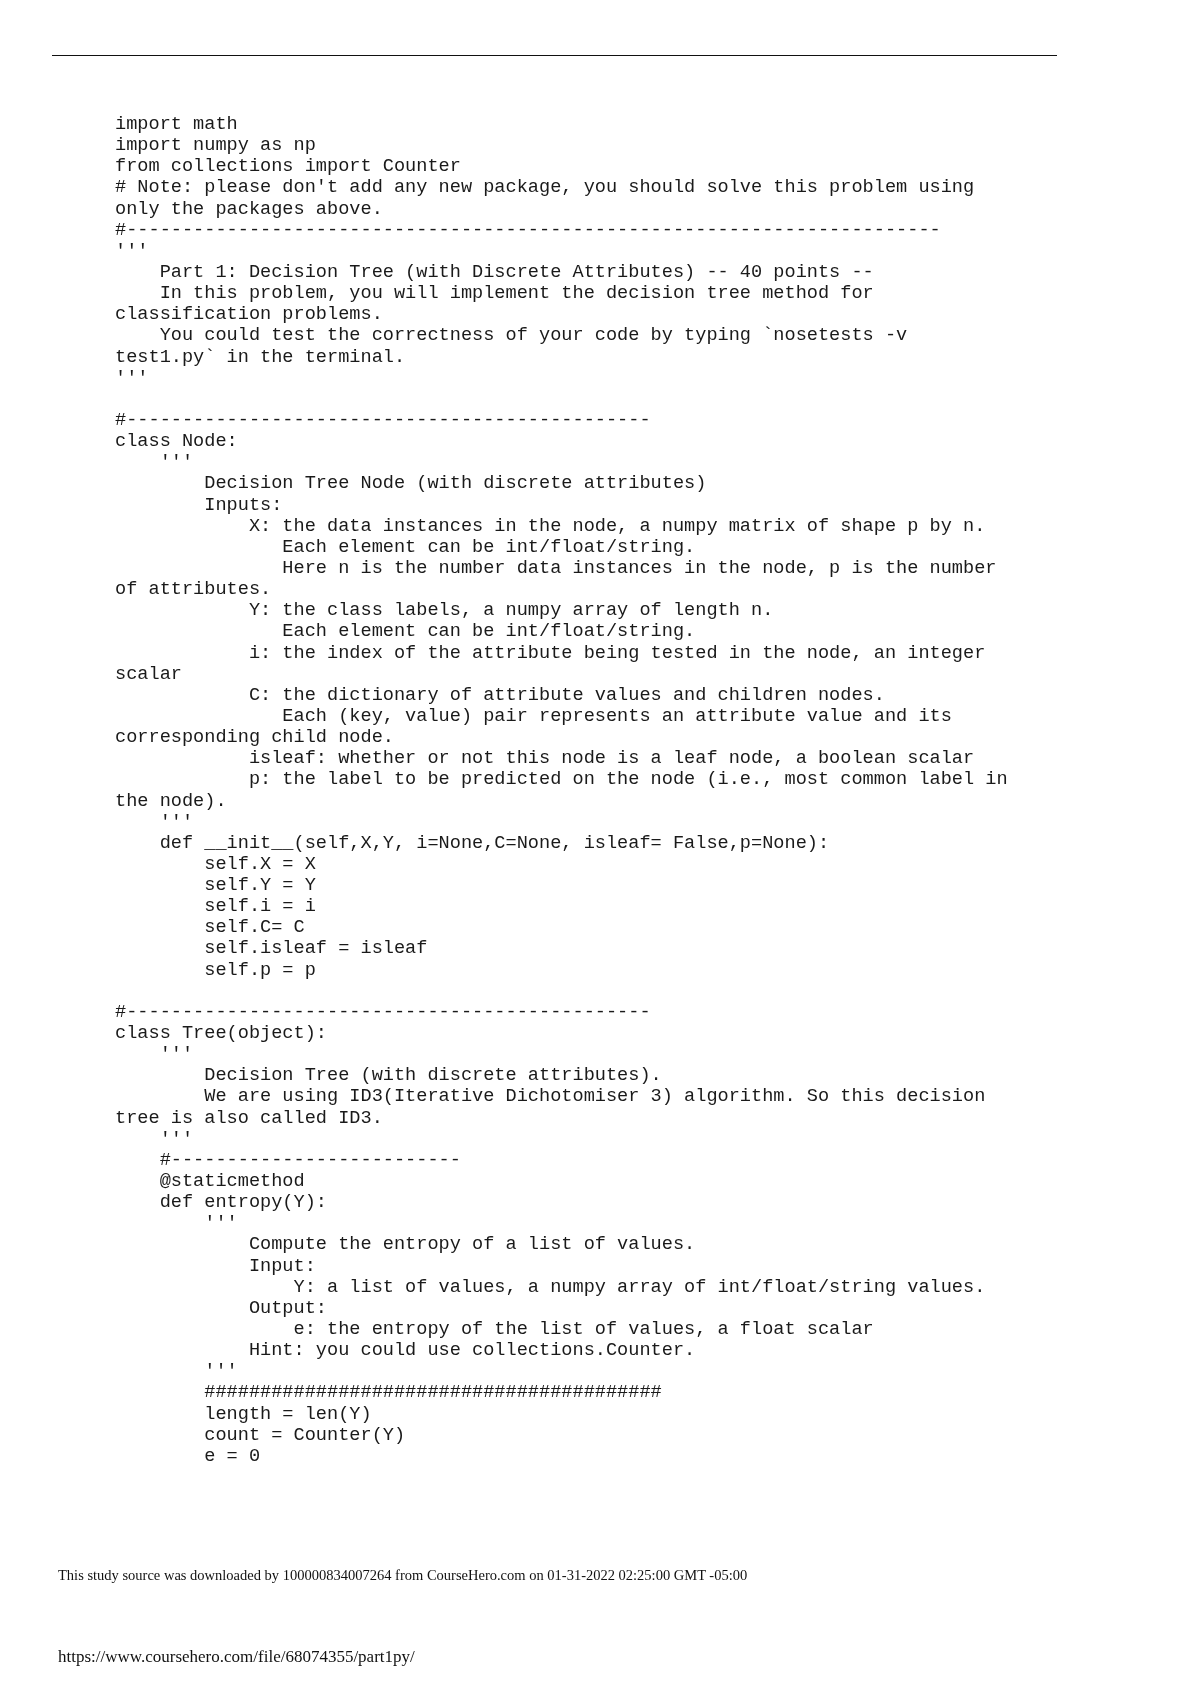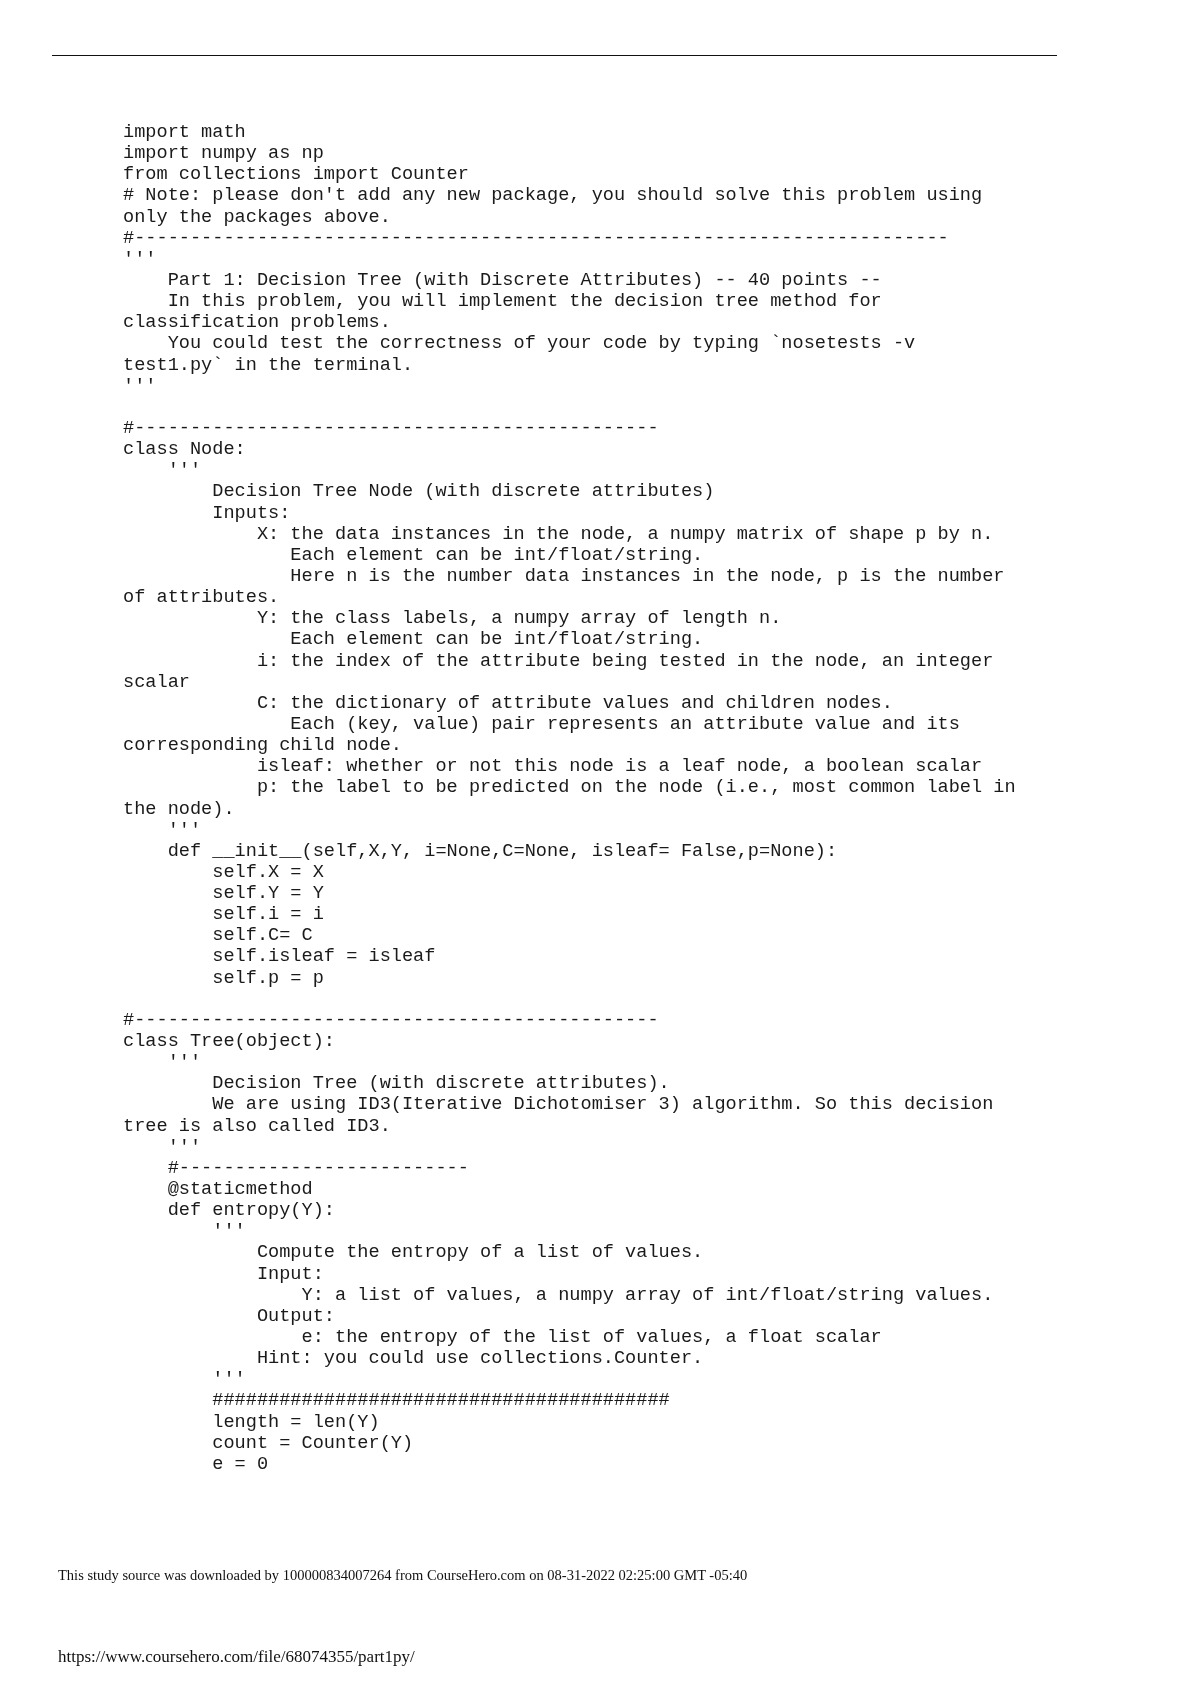--- a/index.html
+++ b/index.html
@@ -3,21 +3,21 @@
 <meta charset="utf-8">
 <style>
   html, body { margin: 0; padding: 0; background: #ffffff; }
   body { width: 1190px; height: 1684px; position: relative; overflow: hidden; }
   .top-rule {
     position: absolute; left: 52px; top: 55px; width: 1005px; height: 0;
     border-top: 1.5px solid #111;
   }
   .code {
     position: absolute; left: 107px; top: 106px;
-    margin: 16px;
+    margin: 8px;
     font-family: "Liberation Mono", "DejaVu Sans Mono", monospace;
     font-size: 18.6px;
     line-height: 21.15px;
     color: #1a1a1a;
     white-space: pre;
   }
   .code-line { display: block; height: 21.15px; }
   .footer-source {
     position: absolute; left: 58px; top: 1567px;
     font-family: "Liberation Serif", "DejaVu Serif", serif;
@@ -29,14 +29,14 @@
     font-size: 17px; color: #111; white-space: nowrap;
   }
 </style>
 </head>
 <body>
 
 <div class="top-rule"></div>
 
 <pre class="code"><span class="code-line">import math</span><span class="code-line">import numpy as np</span><span class="code-line">from collections import Counter</span><span class="code-line"># Note: please don't add any new package, you should solve this problem using</span><span class="code-line">only the packages above.</span><span class="code-line">#-------------------------------------------------------------------------</span><span class="code-line">'''</span><span class="code-line">    Part 1: Decision Tree (with Discrete Attributes) -- 40 points --</span><span class="code-line">    In this problem, you will implement the decision tree method for</span><span class="code-line">classification problems.</span><span class="code-line">    You could test the correctness of your code by typing `nosetests -v</span><span class="code-line">test1.py` in the terminal.</span><span class="code-line">'''</span><span class="code-line"></span><span class="code-line">#-----------------------------------------------</span><span class="code-line">class Node:</span><span class="code-line">    '''</span><span class="code-line">        Decision Tree Node (with discrete attributes)</span><span class="code-line">        Inputs:</span><span class="code-line">            X: the data instances in the node, a numpy matrix of shape p by n.</span><span class="code-line">               Each element can be int/float/string.</span><span class="code-line">               Here n is the number data instances in the node, p is the number</span><span class="code-line">of attributes.</span><span class="code-line">            Y: the class labels, a numpy array of length n.</span><span class="code-line">               Each element can be int/float/string.</span><span class="code-line">            i: the index of the attribute being tested in the node, an integer</span><span class="code-line">scalar</span><span class="code-line">            C: the dictionary of attribute values and children nodes.</span><span class="code-line">               Each (key, value) pair represents an attribute value and its</span><span class="code-line">corresponding child node.</span><span class="code-line">            isleaf: whether or not this node is a leaf node, a boolean scalar</span><span class="code-line">            p: the label to be predicted on the node (i.e., most common label in</span><span class="code-line">the node).</span><span class="code-line">    '''</span><span class="code-line">    def __init__(self,X,Y, i=None,C=None, isleaf= False,p=None):</span><span class="code-line">        self.X = X</span><span class="code-line">        self.Y = Y</span><span class="code-line">        self.i = i</span><span class="code-line">        self.C= C</span><span class="code-line">        self.isleaf = isleaf</span><span class="code-line">        self.p = p</span><span class="code-line"></span><span class="code-line">#-----------------------------------------------</span><span class="code-line">class Tree(object):</span><span class="code-line">    '''</span><span class="code-line">        Decision Tree (with discrete attributes).</span><span class="code-line">        We are using ID3(Iterative Dichotomiser 3) algorithm. So this decision</span><span class="code-line">tree is also called ID3.</span><span class="code-line">    '''</span><span class="code-line">    #--------------------------</span><span class="code-line">    @staticmethod</span><span class="code-line">    def entropy(Y):</span><span class="code-line">        '''</span><span class="code-line">            Compute the entropy of a list of values.</span><span class="code-line">            Input:</span><span class="code-line">                Y: a list of values, a numpy array of int/float/string values.</span><span class="code-line">            Output:</span><span class="code-line">                e: the entropy of the list of values, a float scalar</span><span class="code-line">            Hint: you could use collections.Counter.</span><span class="code-line">        '''</span><span class="code-line">        #########################################</span><span class="code-line">        length = len(Y)</span><span class="code-line">        count = Counter(Y)</span><span class="code-line">        e = 0</span><span class="code-line"></span></pre>
 
-<div class="footer-source">This study source was downloaded by 100000834007264 from CourseHero.com on 08-31-2022 02:25:00 GMT -05:40</div>
+<div class="footer-source">This study source was downloaded by 100000834007264 from CourseHero.com on 01-31-2022 02:25:00 GMT -05:00</div>
 <div class="footer-url">https://www.coursehero.com/file/68074355/part1py/</div>
 
 </body></html>

